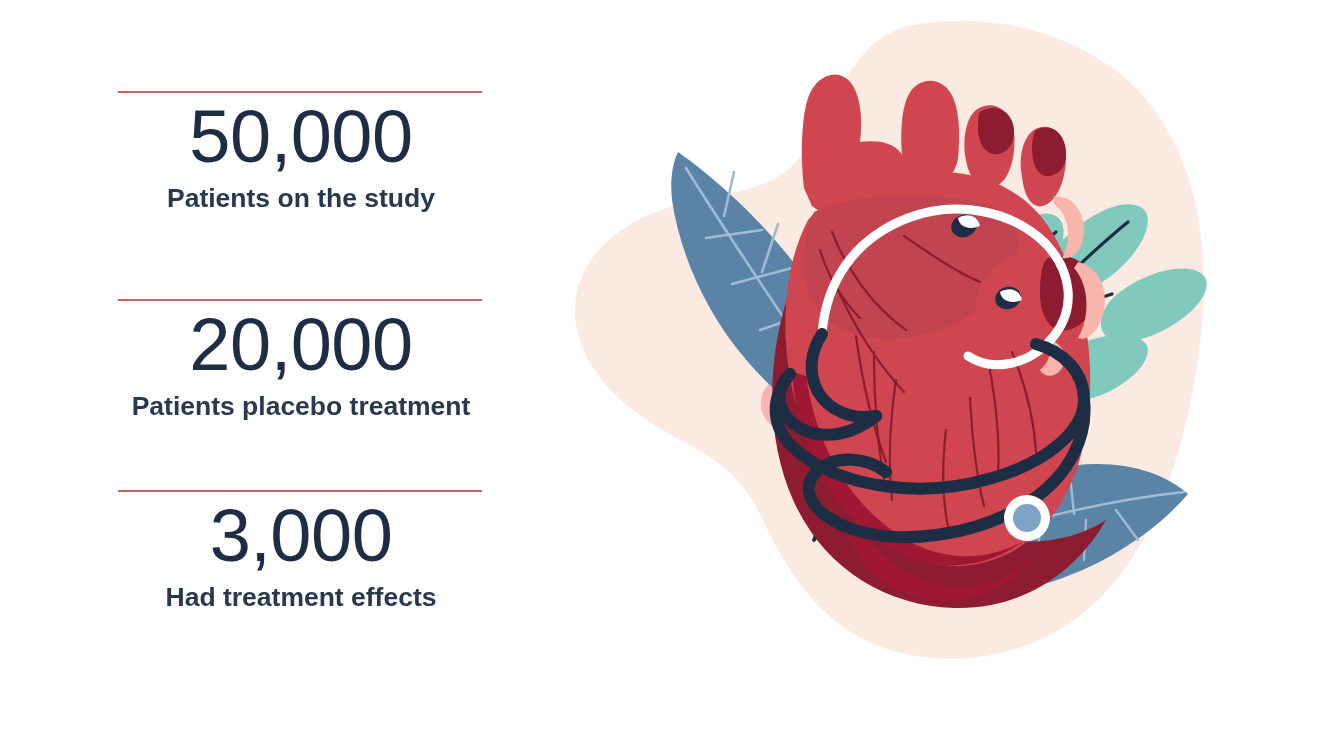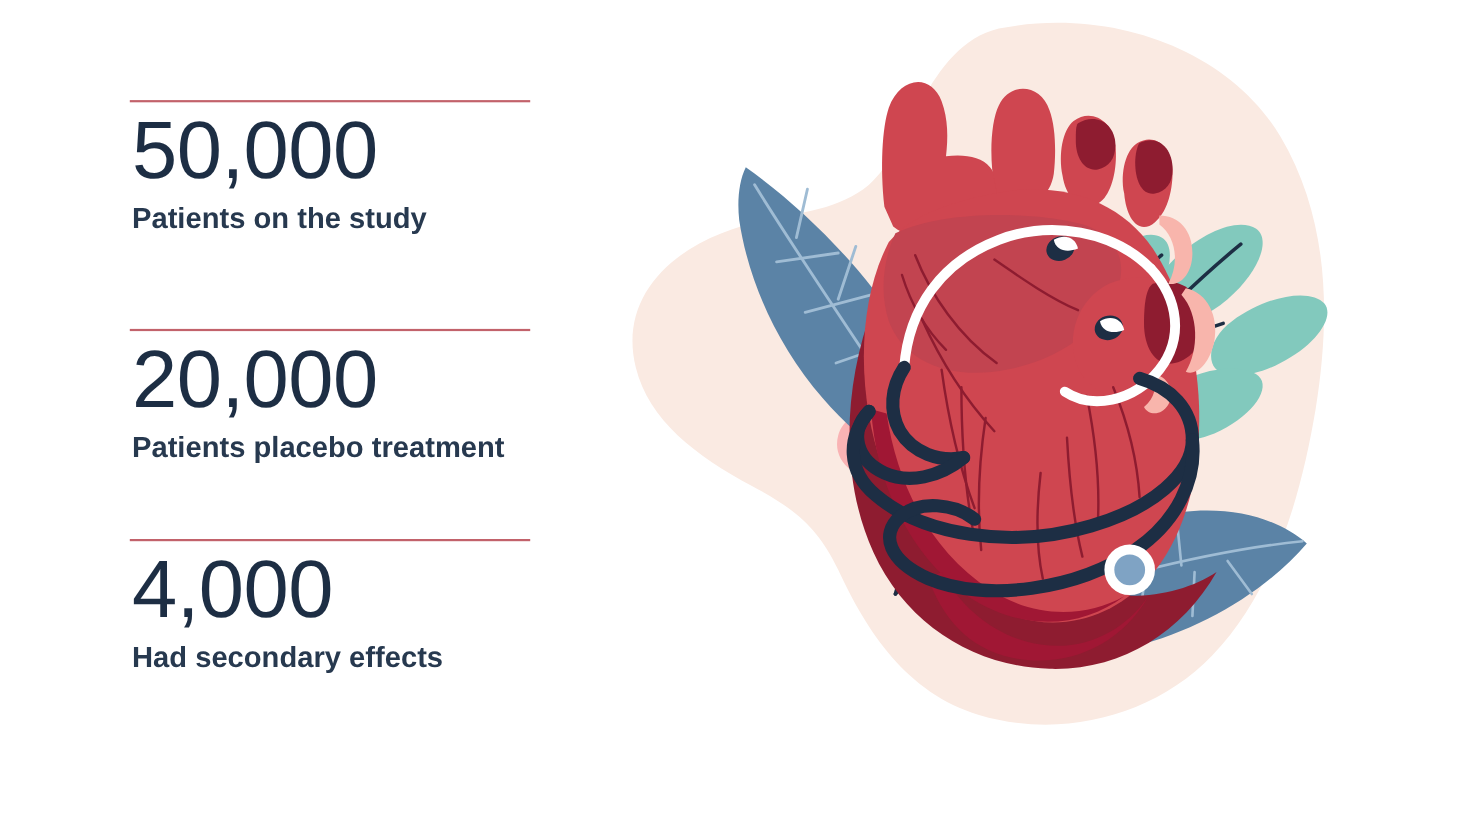--- a/index.html
+++ b/index.html
@@ -25,20 +25,21 @@
   
   .stats-col {
     position: absolute;
     left: 118px;
     top: 91px;
     width: 364px;
   }
   .stat-block {
     position: relative;
     padding-top: 0;
+    text-align: center;
   }
   .stat-rule {
     width: 364px;
     height: 2px;
     background: #c2626b;
     border: 0;
     margin: 0;
   }
   .stat-body {
     padding-top: 6px;
@@ -104,22 +105,22 @@
       <div class="stat-rule"></div>
       <div class="stat-body">
         <div class="stat-value">20,000</div>
         <div class="stat-label">Patients placebo treatment</div>
       </div>
     </div>
 
     <div class="stat-block" id="block-2">
       <div class="stat-rule"></div>
       <div class="stat-body">
-        <div class="stat-value">4,000</div>
-        <div class="stat-label">Had secondary effects</div>
+        <div class="stat-value">3,000</div>
+        <div class="stat-label">Had treatment effects</div>
       </div>
     </div>
 
   </div>
 
   <div class="illustration-wrap">
     <svg viewBox="0 0 782 753" xmlns="http://www.w3.org/2000/svg">
 
       <g>
         <path fill="#faeae2" d="M352 26

